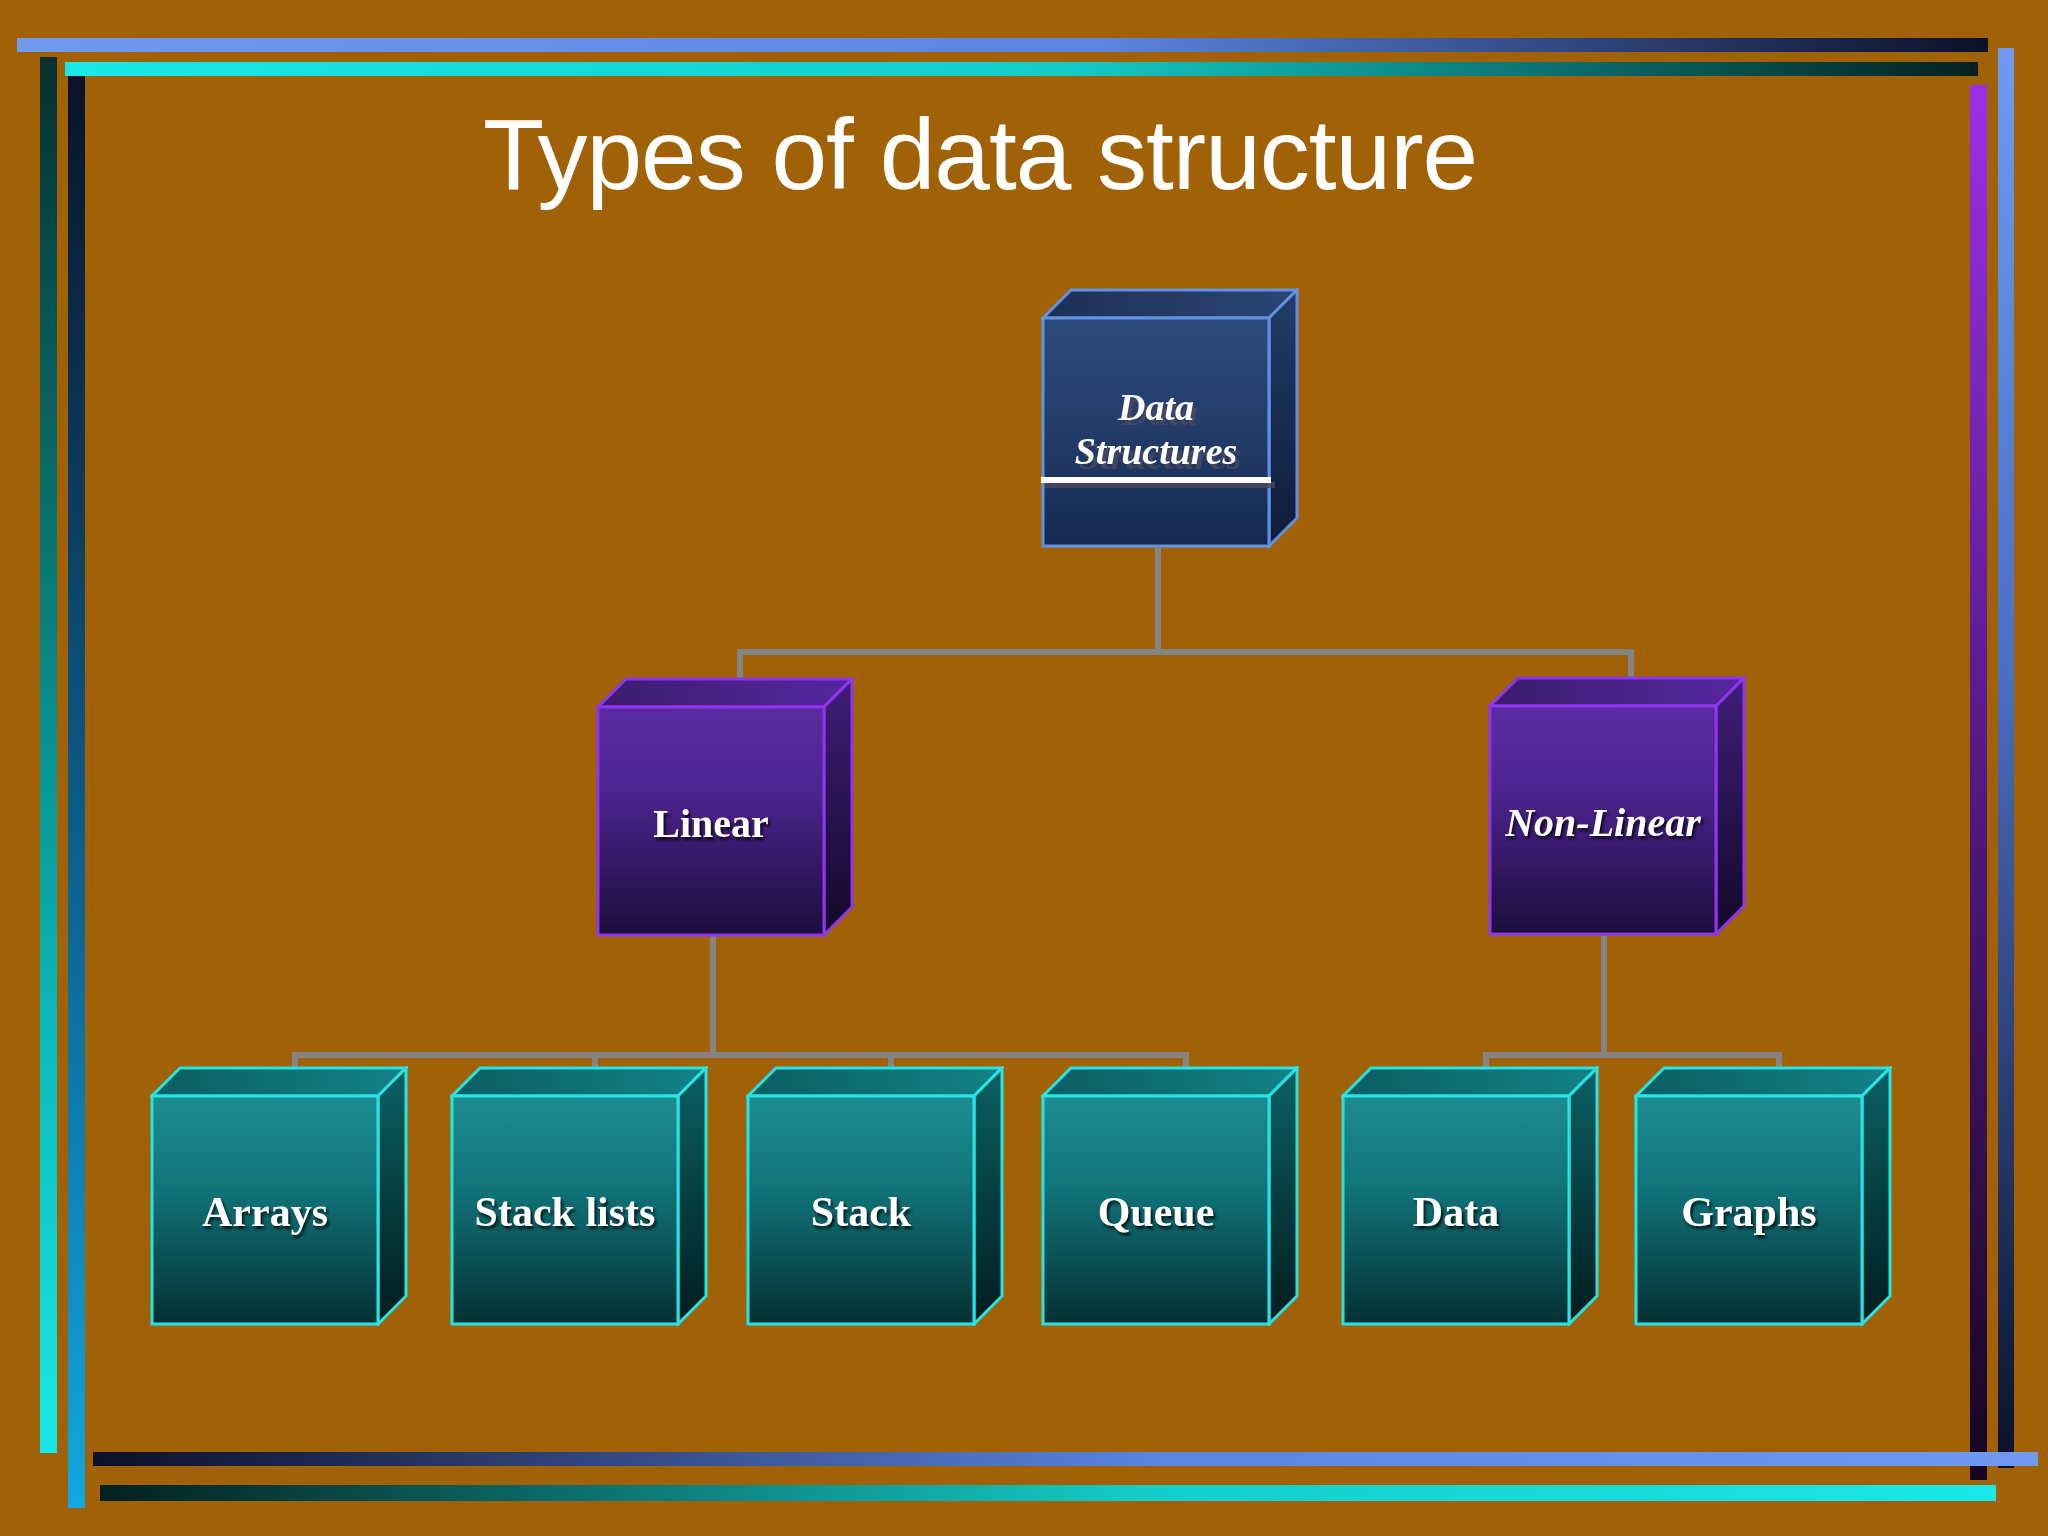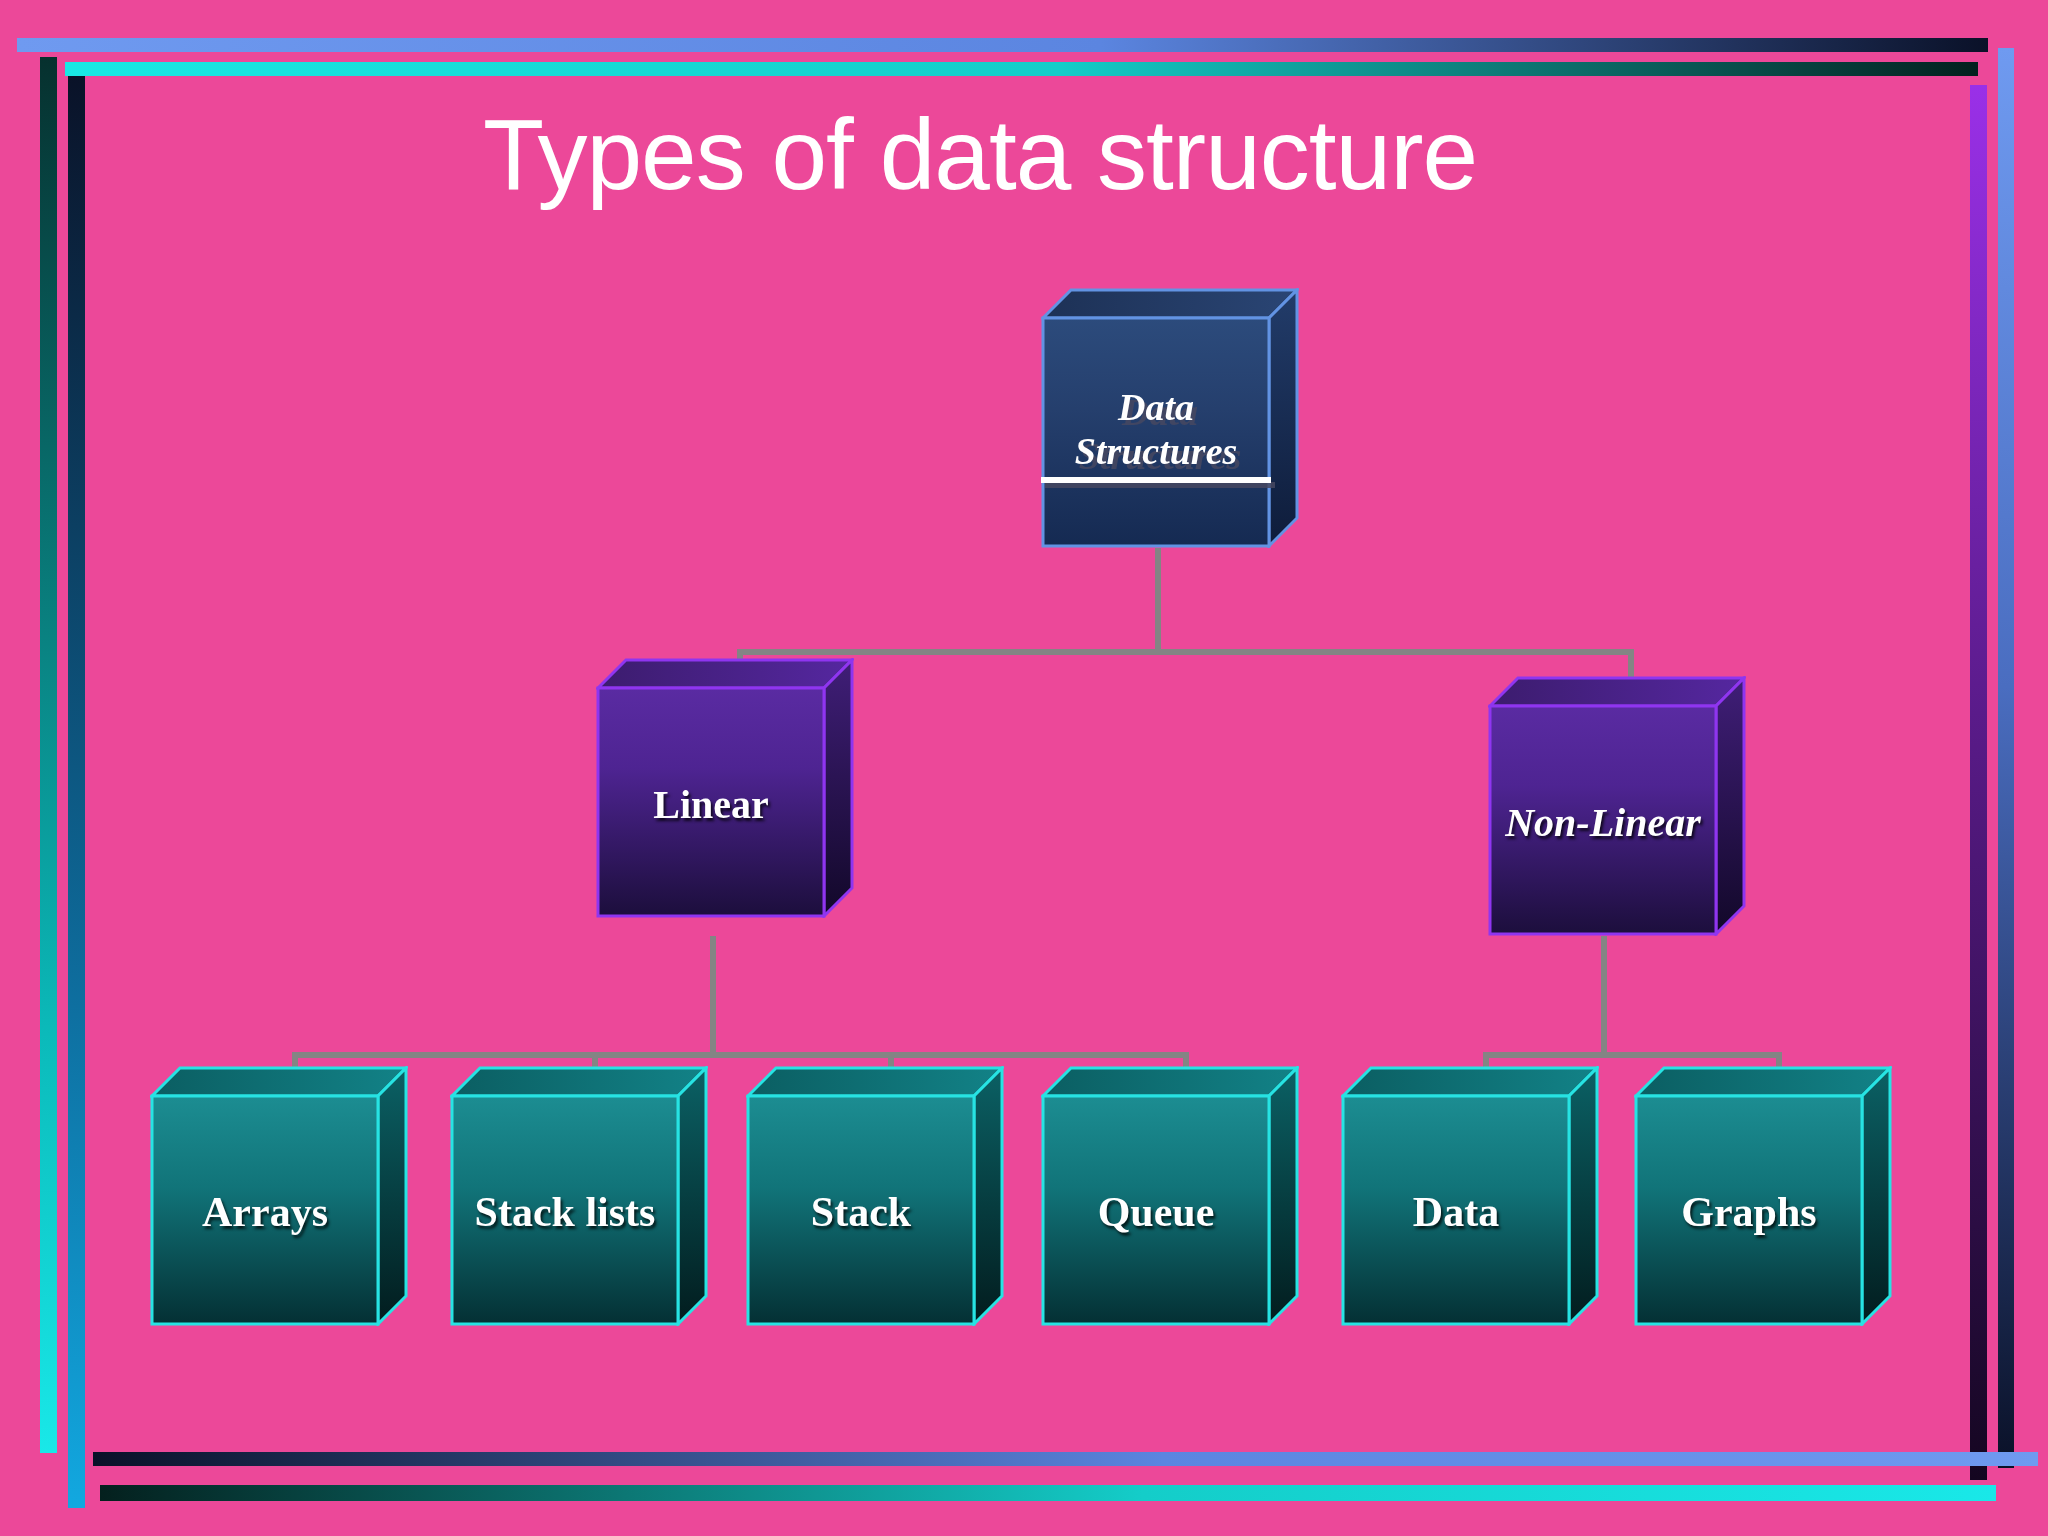--- a/index.html
+++ b/index.html
@@ -1,18 +1,18 @@
 <!DOCTYPE html>
 <html><head>
 <meta charset="utf-8">
 <style>
   html,body{margin:0;padding:0;background:#000;}
   .slide{
     position:relative;width:2048px;height:1536px;
-    background:#ec4899;overflow:hidden;
+    background:#a16207;overflow:hidden;
     font-family:"Liberation Sans",sans-serif;
   }
 
   
   .bar{position:absolute;z-index:5;}
   .bar-top-blue   {left:17px;  top:38px;   width:1971px;height:14px;
     background:linear-gradient(to right,#6f9af0 0%,#5b85e0 55%,#0a1128 100%);}
   .bar-top-cyan   {left:65px;  top:62px;   width:1913px;height:14px;
     background:linear-gradient(to right,#19e8e4 0%,#14cdc9 52%,#04201e 100%);}
   .bar-left-cyan  {left:40px;  top:57px;   width:17px;height:1396px;
@@ -159,21 +159,21 @@
     <svg width="258" height="260" viewBox="0 0 258 260">
       <polygon class="f-top" points="2,30 30,2 256,2 228,30"></polygon>
       <polygon class="f-right" points="228,30 256,2 256,230 228,258"></polygon>
       <polygon class="f-front" points="2,30 228,30 228,258 2,258"></polygon>
     </svg>
     <div class="box-label root-label">
       <span class="underlined">Data Structures</span>
     </div>
   </div>
 
-  <div class="box3d purple" style="left:596px;top:658px;">
+  <div class="box3d purple" style="left:596px;top:677px;">
     <svg width="258" height="260" viewBox="0 0 258 260">
       <polygon class="f-top" points="2,30 30,2 256,2 228,30"></polygon>
       <polygon class="f-right" points="228,30 256,2 256,230 228,258"></polygon>
       <polygon class="f-front" points="2,30 228,30 228,258 2,258"></polygon>
     </svg>
     <div class="box-label branch-label">Linear</div>
   </div>
 
   <div class="box3d purple" style="left:1488px;top:676px;border-radius:22px;">
     <svg width="258" height="260" viewBox="0 0 258 260">

